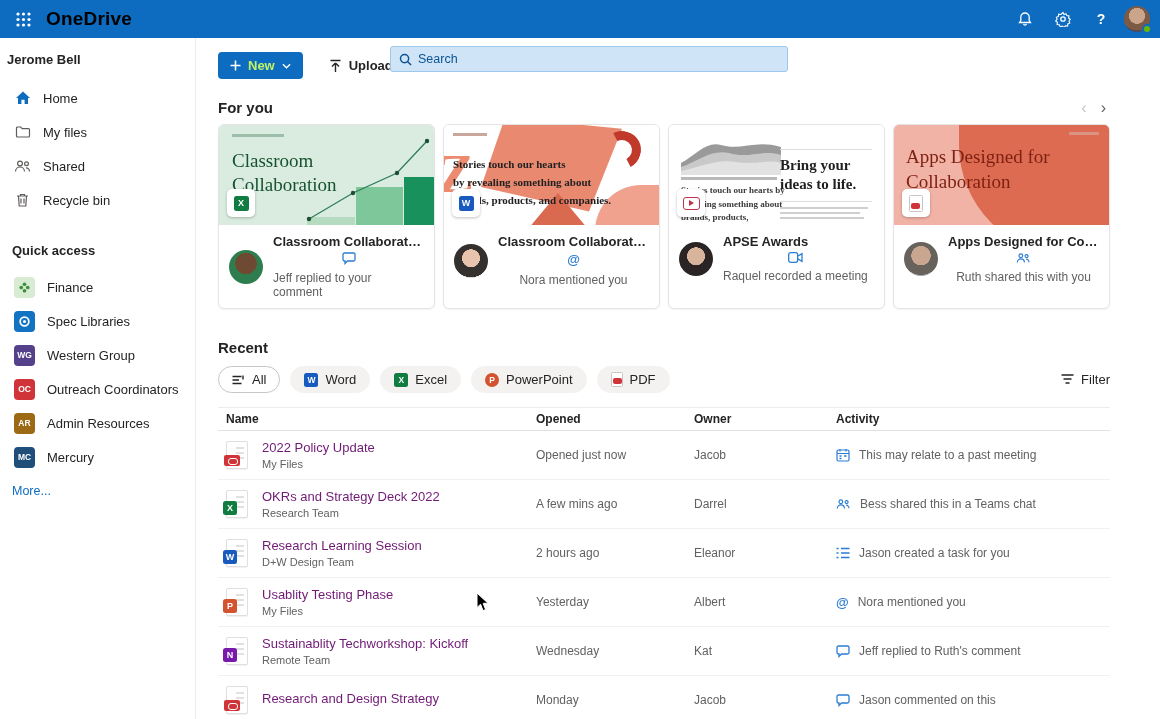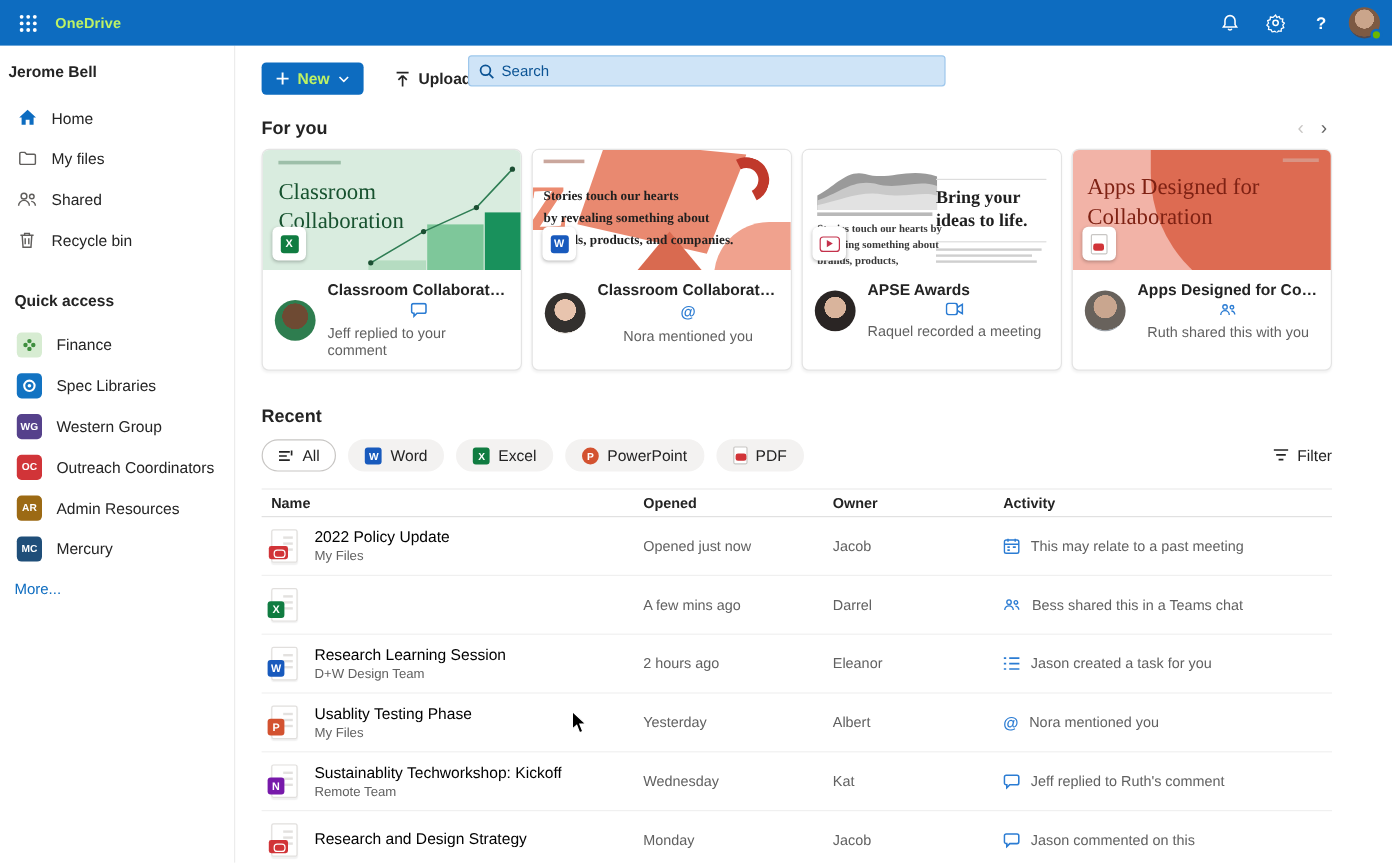--- a/index.html
+++ b/index.html
@@ -2,21 +2,21 @@
 <html><head>
 <meta charset="utf-8">
 <style>
   * { margin:0; padding:0; box-sizing:border-box; }
   html,body { width:1160px; height:719px; overflow:hidden; background:#fff;
     font-family:"Liberation Sans", sans-serif; color:#242424; }
 
   
   .topbar { height:38px; background:#0d6cc0; display:flex; align-items:center; position:relative; }
   .waffle { width:46px; height:38px; display:flex; align-items:center; justify-content:center; cursor:pointer; }
-  .appname { color:#bef264; font-size:12px; font-weight:bold; letter-spacing:.2px; }
+  .appname { color:#000000; font-size:19px; font-weight:bold; letter-spacing:.2px; }
   .searchwrap { position:absolute; left:390px; top:6px; width:398px; height:26px; }
   .searchbox { width:100%; height:100%; background:#cfe4f7; border:1px solid #9ec7ec; border-radius:3px;
     display:flex; align-items:center; padding:0 8px; gap:6px;margin-top:40px; }
   .searchbox input { border:none; outline:none; background:transparent; font-size:12.5px; color:#0b5394; width:100%;
     font-family:"Liberation Sans", sans-serif;}
   .searchbox input::placeholder { color:#0b5394; opacity:1; }
   .top-right { margin-left:auto; display:flex; align-items:center; gap:8px; padding-right:10px; }
   .top-ic { width:30px; height:30px; display:flex; align-items:center; justify-content:center; cursor:pointer; color:#fff; }
   .help-q { color:#fff; font-size:14px; font-weight:bold; }
   .avatar-top { width:26px; height:26px; border-radius:50%; position:relative; cursor:pointer;
@@ -128,21 +128,21 @@
     border-bottom:1px solid #f0f0f0; cursor:pointer; }
   .thead { height:24px; border-top:1px solid #ececec; border-bottom:1px solid #e1e1e1; font-size:12px; font-weight:bold; cursor:default; }
   .c-name { display:flex; align-items:center; gap:14px; padding-left:8px; min-width:0; }
   .doc { width:22px; height:28px; background:#fff; border:1px solid #e1dfdd; border-radius:2px; position:relative; flex-shrink:0;
     box-shadow:0 1px 1px rgba(0,0,0,.06); }
   .doc i { position:absolute; right:3px; height:2px; background:#e3e1df; }
   .doc i:nth-child(1){ top:5px; left:9px; } .doc i:nth-child(2){ top:10px; left:9px; } .doc i:nth-child(3){ top:15px; left:9px; }
   .doc .chip { position:absolute; left:-4px; bottom:2px; width:14px; height:14px; font-size:9px; }
   .doc .pdf-band { position:absolute; left:-3px; bottom:2px; width:16px; height:11px; background:#d13438; border-radius:2px; }
   .doc .pdf-band::after { content:""; position:absolute; left:4px; top:3px; width:8px; height:5px; border:1.5px solid #fff; border-radius:3px; }
-  .n-title { font-size:13px; color:#000000; white-space:nowrap; overflow:hidden; text-overflow:ellipsis; }
+  .n-title { font-size:13px; color:#701a75; white-space:nowrap; overflow:hidden; text-overflow:ellipsis; }
   .n-sub { font-size:11px; color:#616161; margin-top:3px; }
   .c-dim { font-size:12px; color:#616161; }
   .c-act { display:flex; align-items:center; gap:9px; font-size:12px; color:#616161; min-width:0; }
 
   
   .cursor { position:absolute; left:476px; top:592px; z-index:99; pointer-events:none; }
 </style>
 </head>
 <body>
 
@@ -512,20 +512,24 @@
       </div>
 
       <div class="trow">
         <div class="c-name">
           <span class="doc">
               <i></i>
               <i></i>
               <i></i>
               <span class="chip xl">X</span>
             </span>
+          <div style="min-width:0">
+            <div class="n-title">OKRs and Strategy Deck 2022</div>
+            <div class="n-sub">Research Team</div>
+          </div>
         </div>
         <div class="c-dim">A few mins ago</div>
         <div class="c-dim">Darrel</div>
         <div class="c-act">
           <span class="blue-ic">
             <svg width="15" height="12" viewBox="0 0 17 13" fill="none" stroke="#2b7cd3" stroke-width="1.3">
                 <circle cx="5.5" cy="4" r="2.1"></circle>
                 <path d="M1.5 11.5 a4 4 0 0 1 8 0"></path>
                 <circle cx="12" cy="4.3" r="1.7"></circle>
                 <path d="M11.5 7.8 a3.3 3.3 0 0 1 3.2 3.4"></path>

